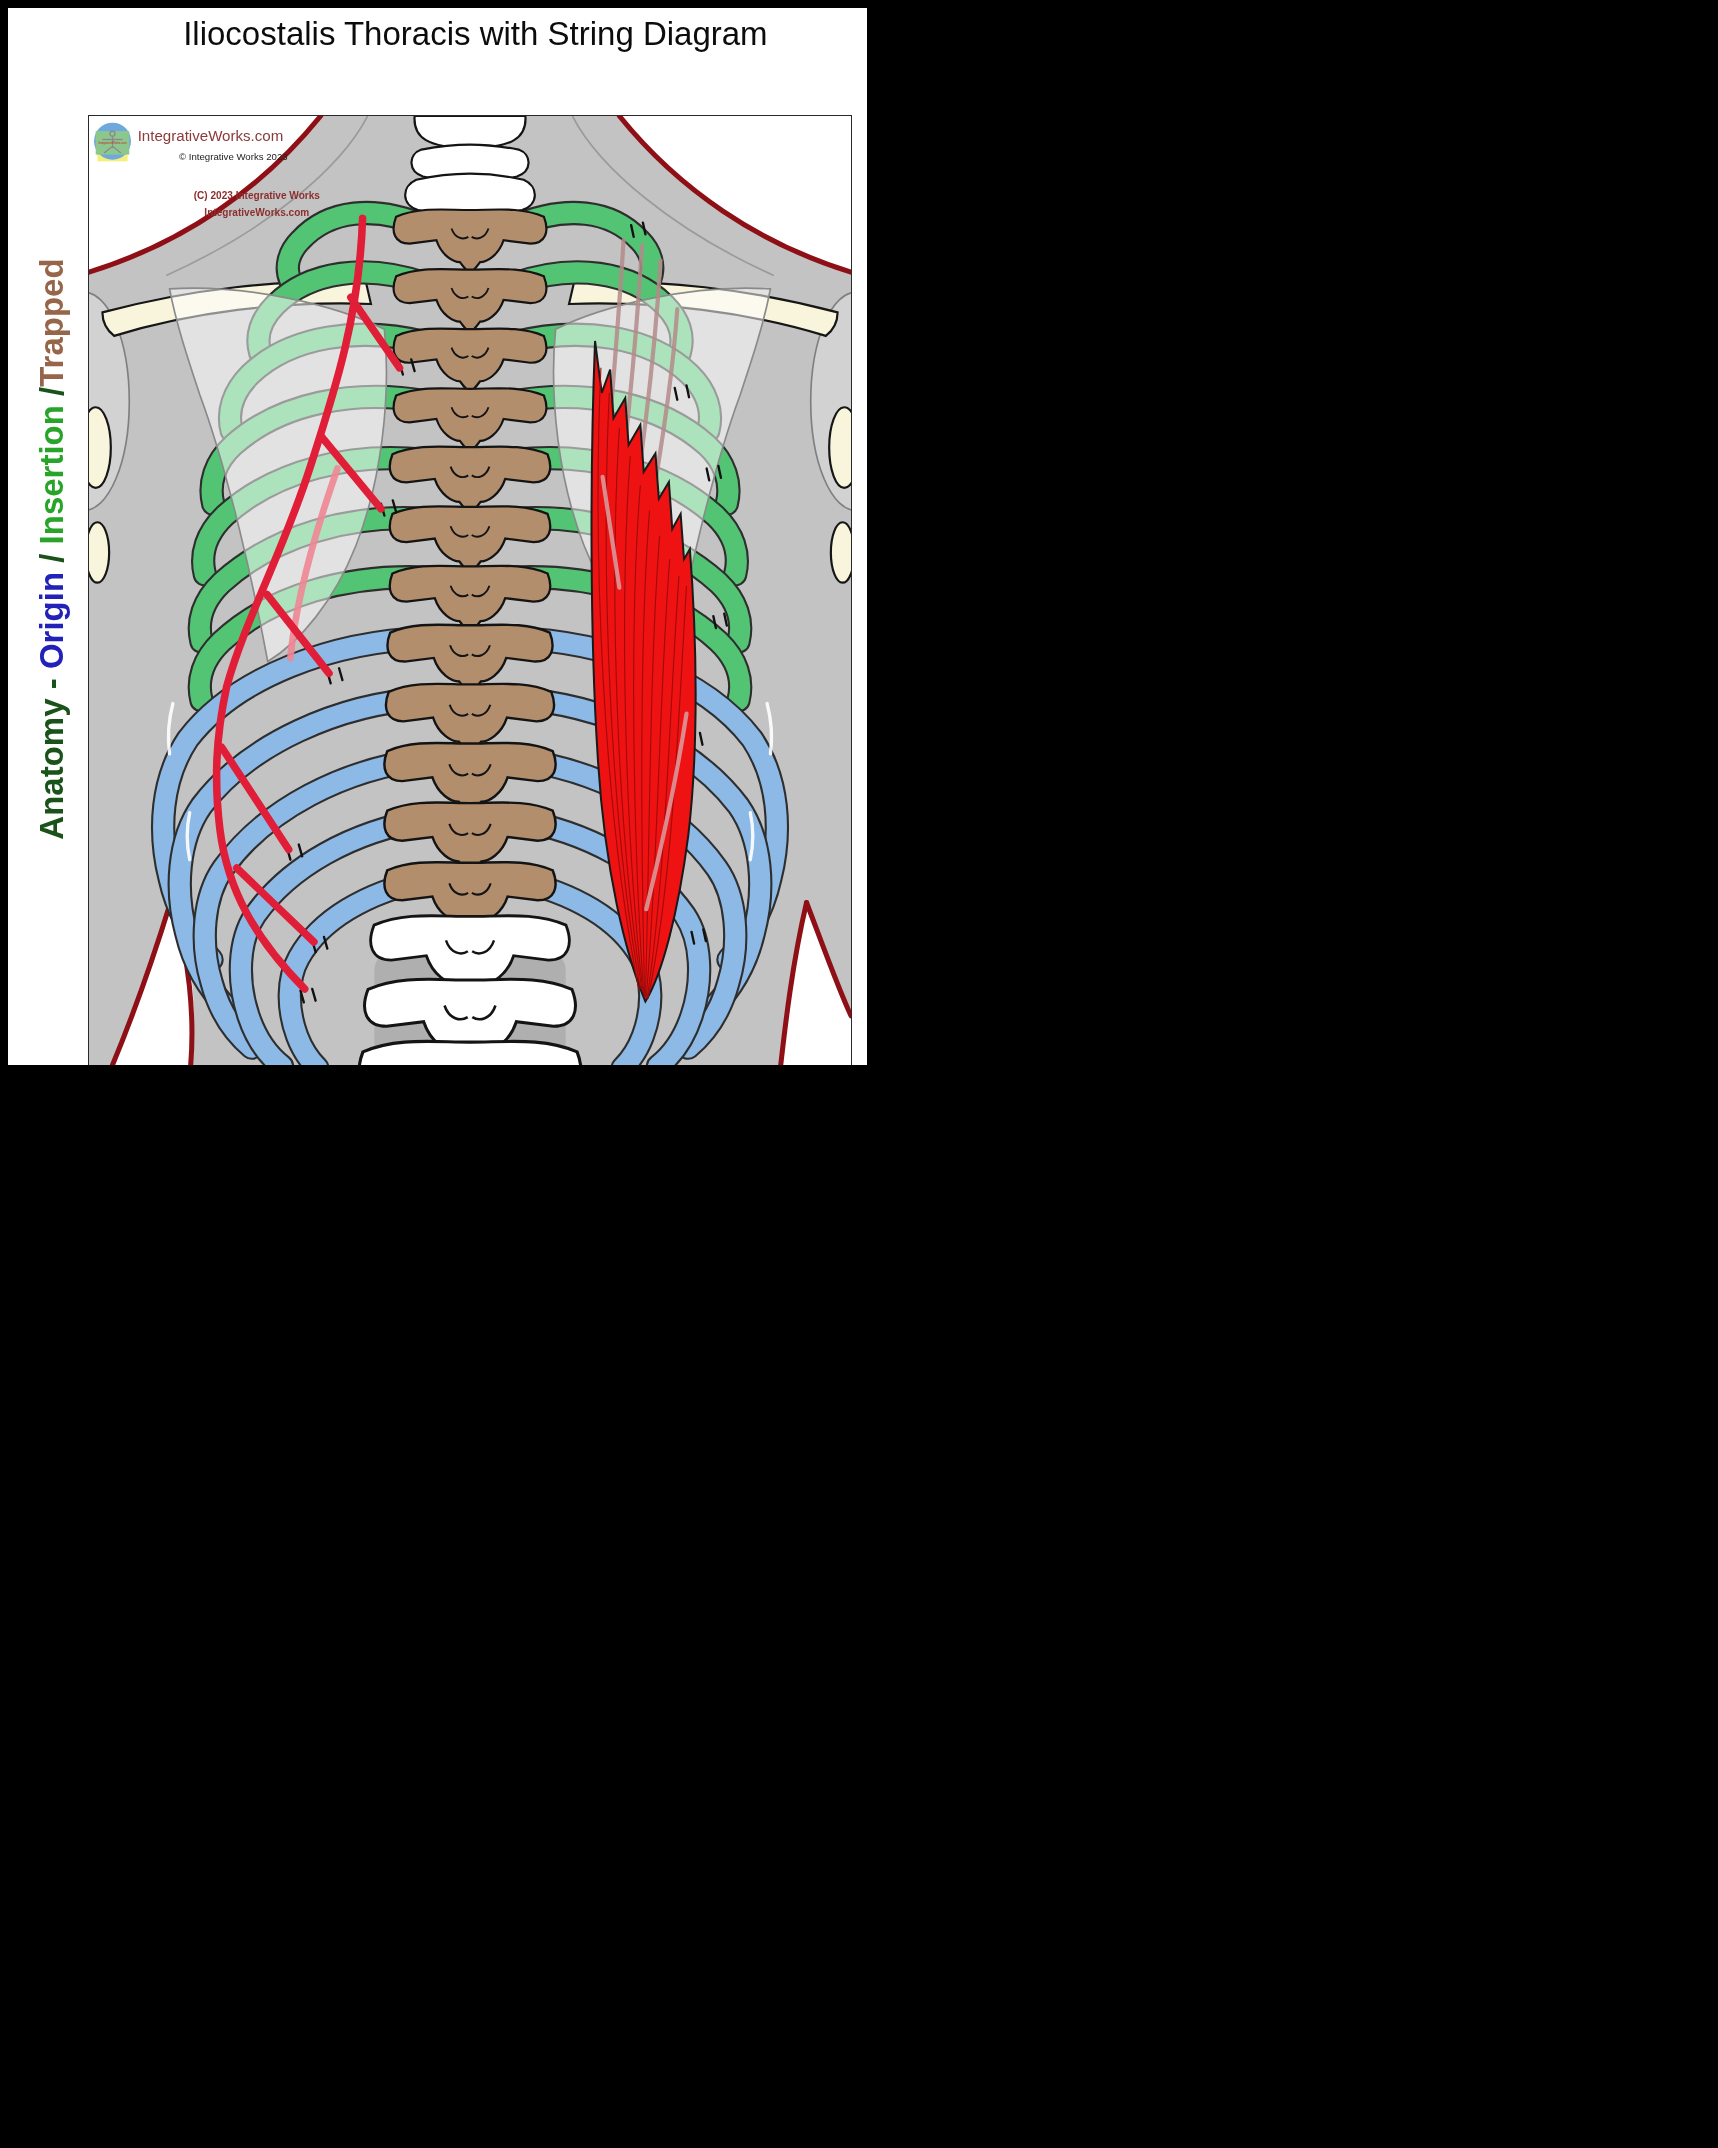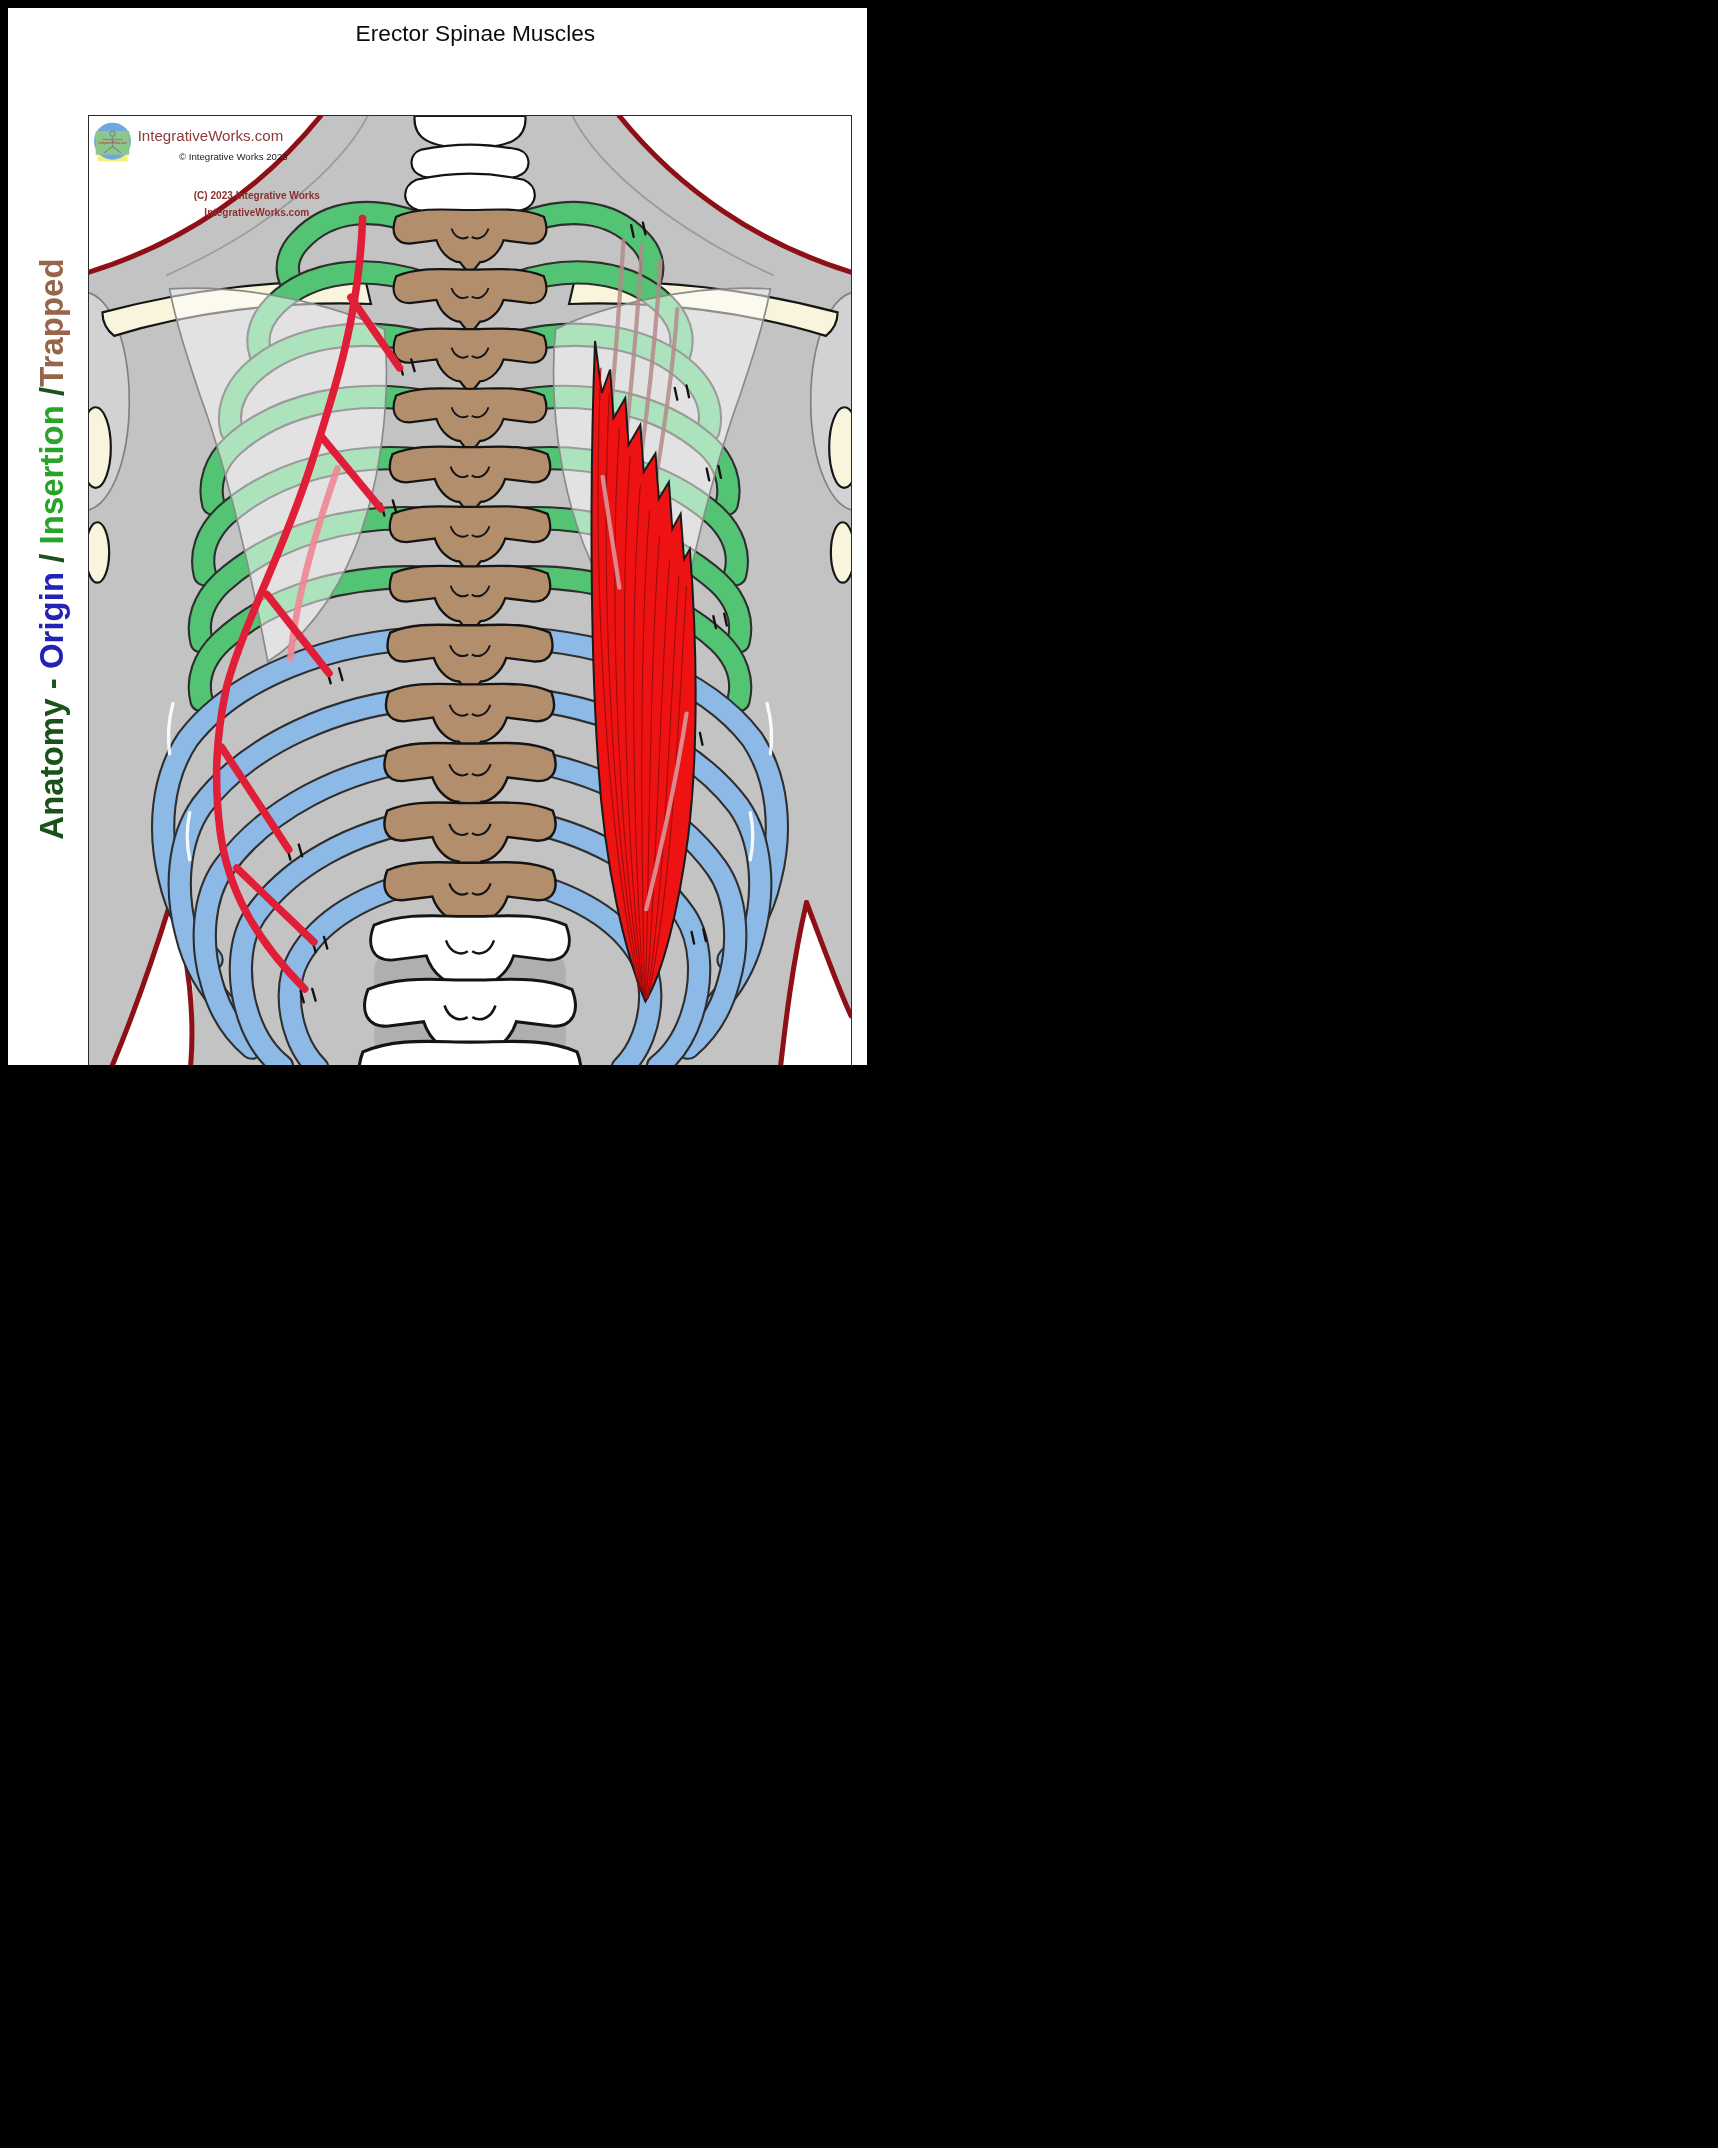--- a/index.html
+++ b/index.html
@@ -42,21 +42,21 @@
   .brand-copy{font-size:11.5px;fill:#222;}
   .wm{font-size:12px;font-weight:bold;fill:var(--watermark-maroon);}
   text{font-family:"Liberation Sans",sans-serif;}
 </style>
 </head>
 <body>
 
 <div class="page">
 
   <div class="titles">
-    <div class="sub-title">Erector Spinae Muscles</div>
+    <div class="main-title">Iliocostalis Thoracis with String Diagram</div>
   </div>
 
   <div class="side-label">
     <span class="seg-dark">Anatomy</span><span class="seg-dark"> - </span><span class="seg-origin">Origin</span><span class="seg-dark"> / </span><span class="seg-insertion">Insertion</span><span class="seg-dark"> /</span><span class="seg-trapped">Trapped</span>
   </div>
 
   <div class="panel">
     <svg viewBox="0 0 908 1133" preserveAspectRatio="none">
 
       <defs>

